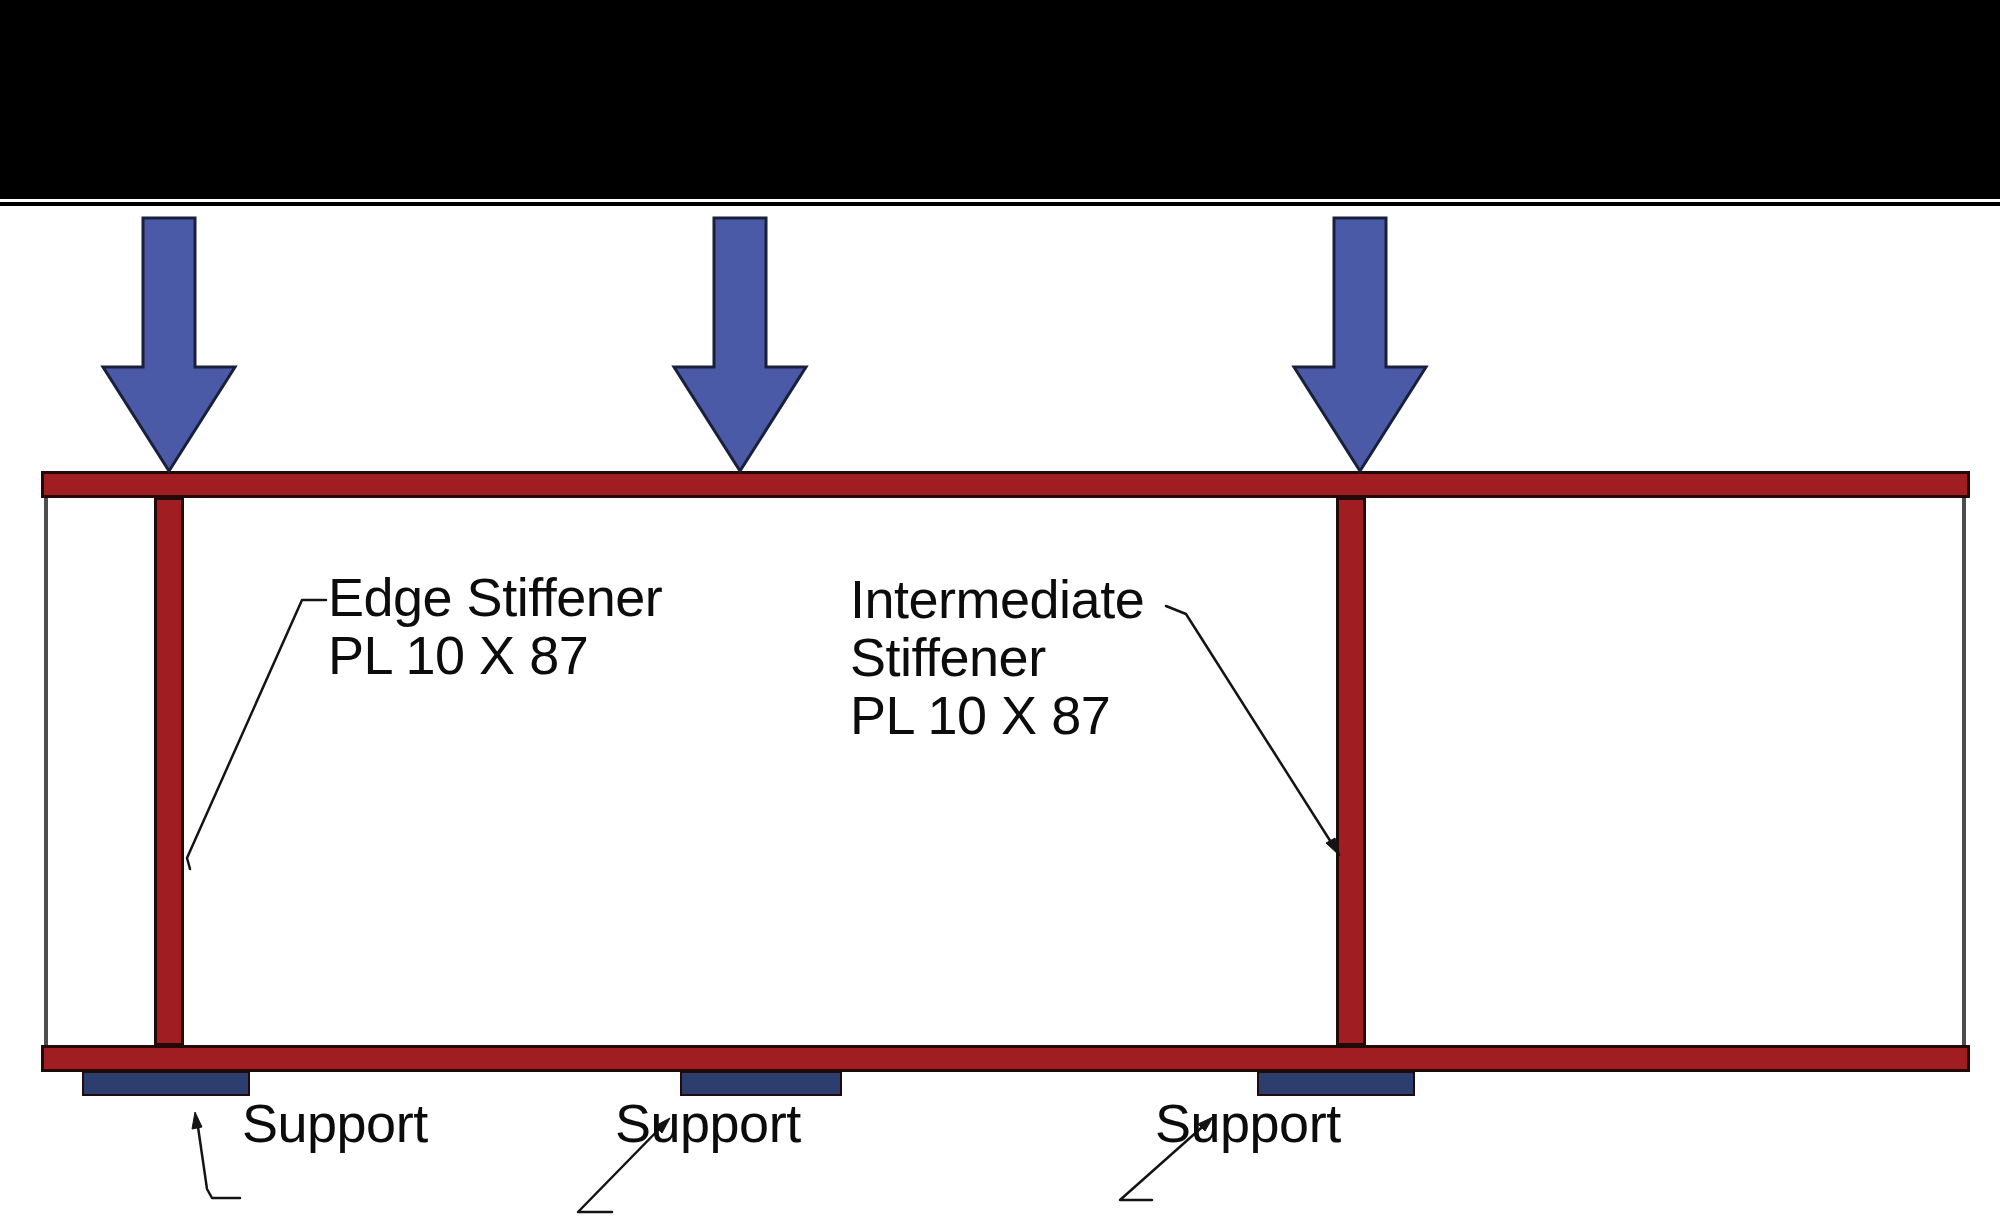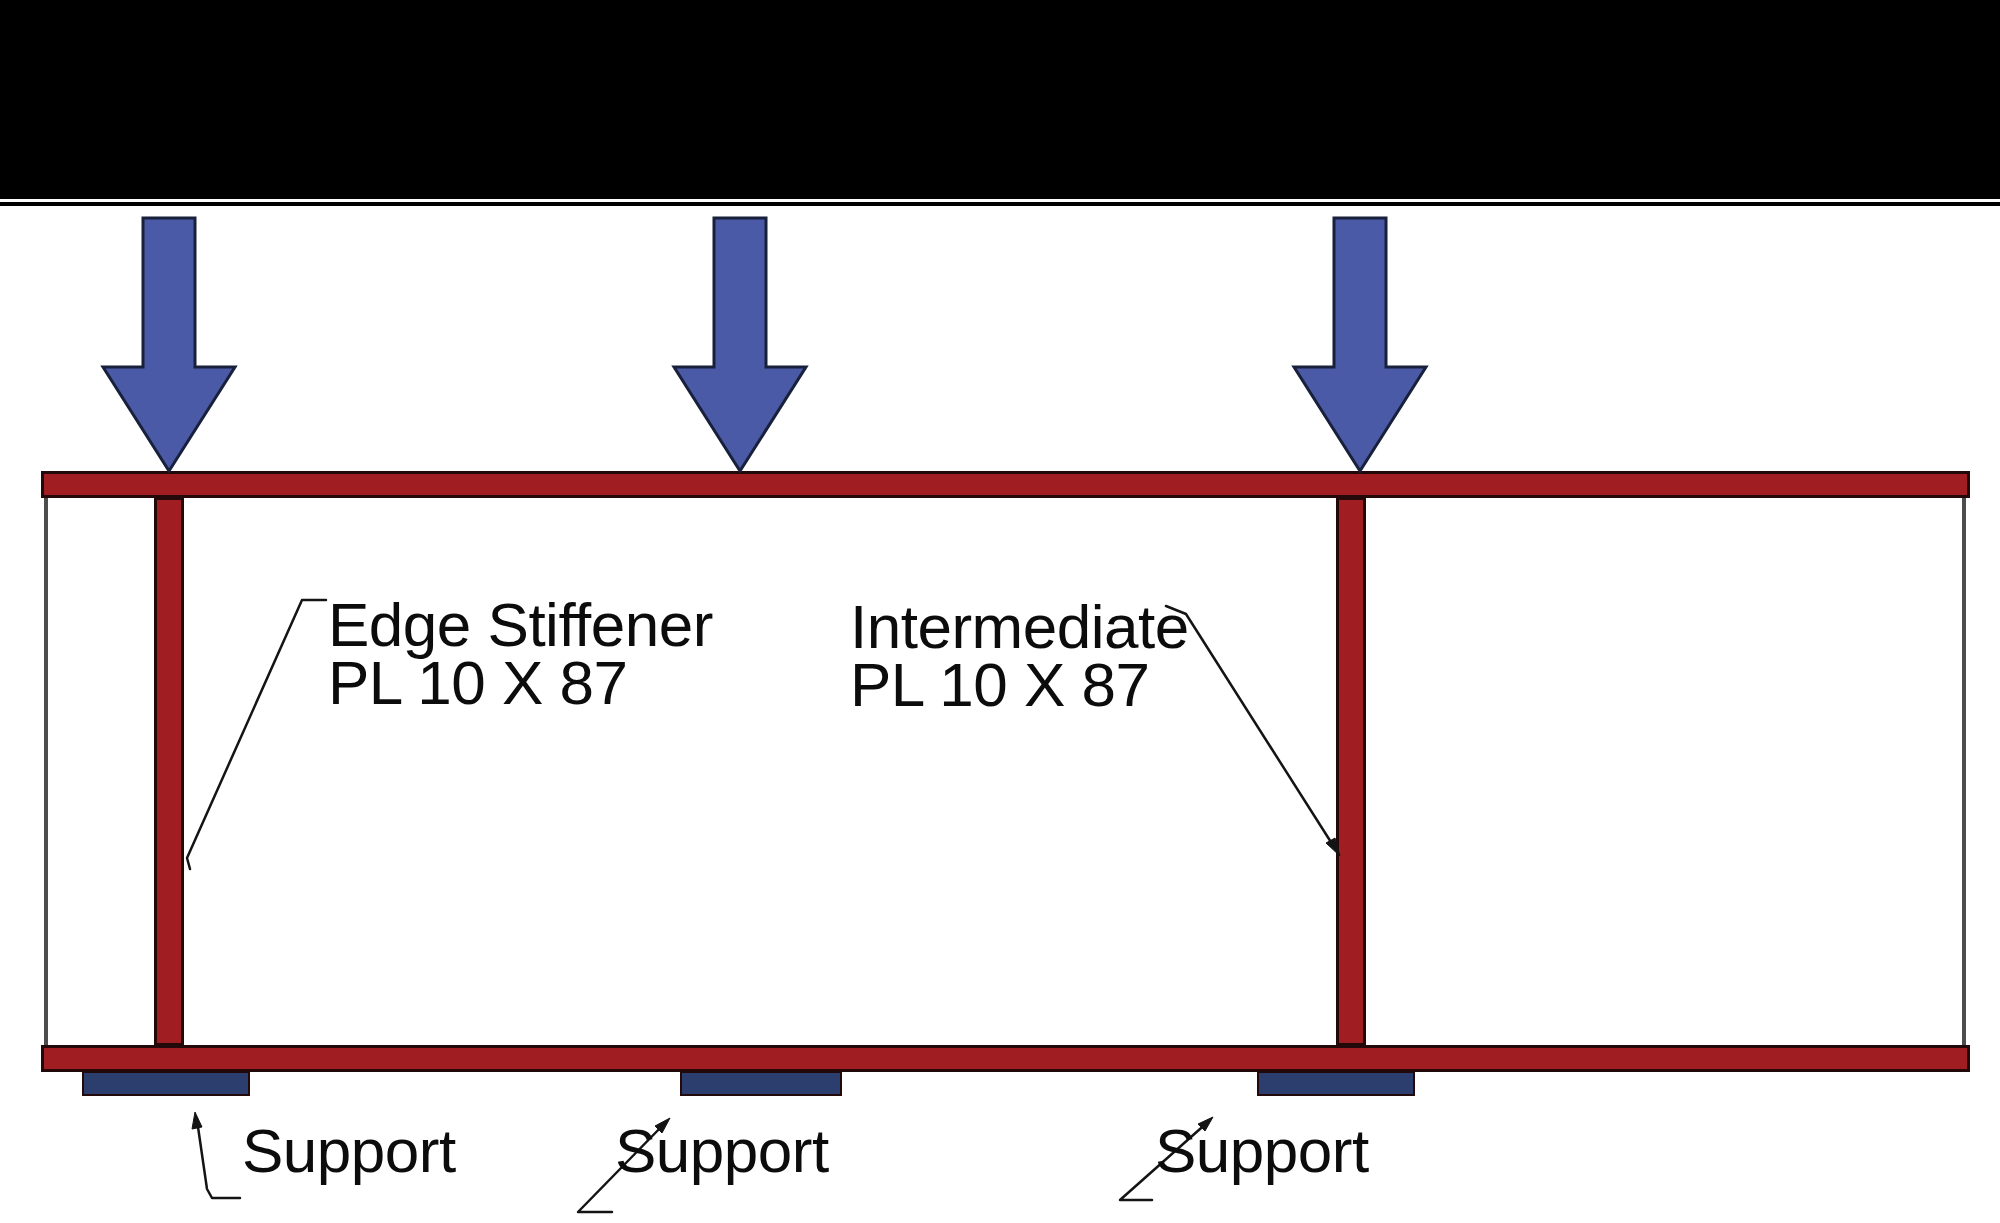--- a/index.html
+++ b/index.html
@@ -64,26 +64,25 @@
     box-sizing: border-box;
     z-index: 2;
   }
   .support-pad.p1 { left: 82px;   width: 168px; }
   .support-pad.p2 { left: 680px;  width: 162px; }
   .support-pad.p3 { left: 1257px; width: 158px; }
 
   
   .label {
     position: absolute;
-    font-size: 62px;
+    font-size: 54px;
     line-height: 58px;
     white-space: nowrap;
     z-index: 5;
     letter-spacing: -0.5px;
-    margin-top: 28px;
   }
   .label.edge-lbl { left: 328px; top: 568px; text-align: left; }
   .label.int-lbl  { left: 850px; top: 570px; width: 316px; text-align: left; }
   .label.sup      { top: 1096px; line-height: 54px; }
   .label.sup.s1 { left: 242px; }
   .label.sup.s2 { left: 615px; }
   .label.sup.s3 { left: 1155px; }
 
   
   svg.overlay {
@@ -150,20 +149,21 @@
     <polygon class="leader-head" points="1213,1117 1205,1131 1198,1124"></polygon>
   </svg>
 
   <div class="label edge-lbl">
     <div>Edge Stiffener</div>
     <div>PL 10 X 87</div>
   </div>
 
   <div class="label int-lbl">
     <div>Intermediate</div>
+    <div>Stiffener</div>
     <div>PL 10 X 87</div>
   </div>
 
   <div class="label sup s1">Support</div>
   <div class="label sup s2">Support</div>
   <div class="label sup s3">Support</div>
 
 </div>
 
 </body></html>

